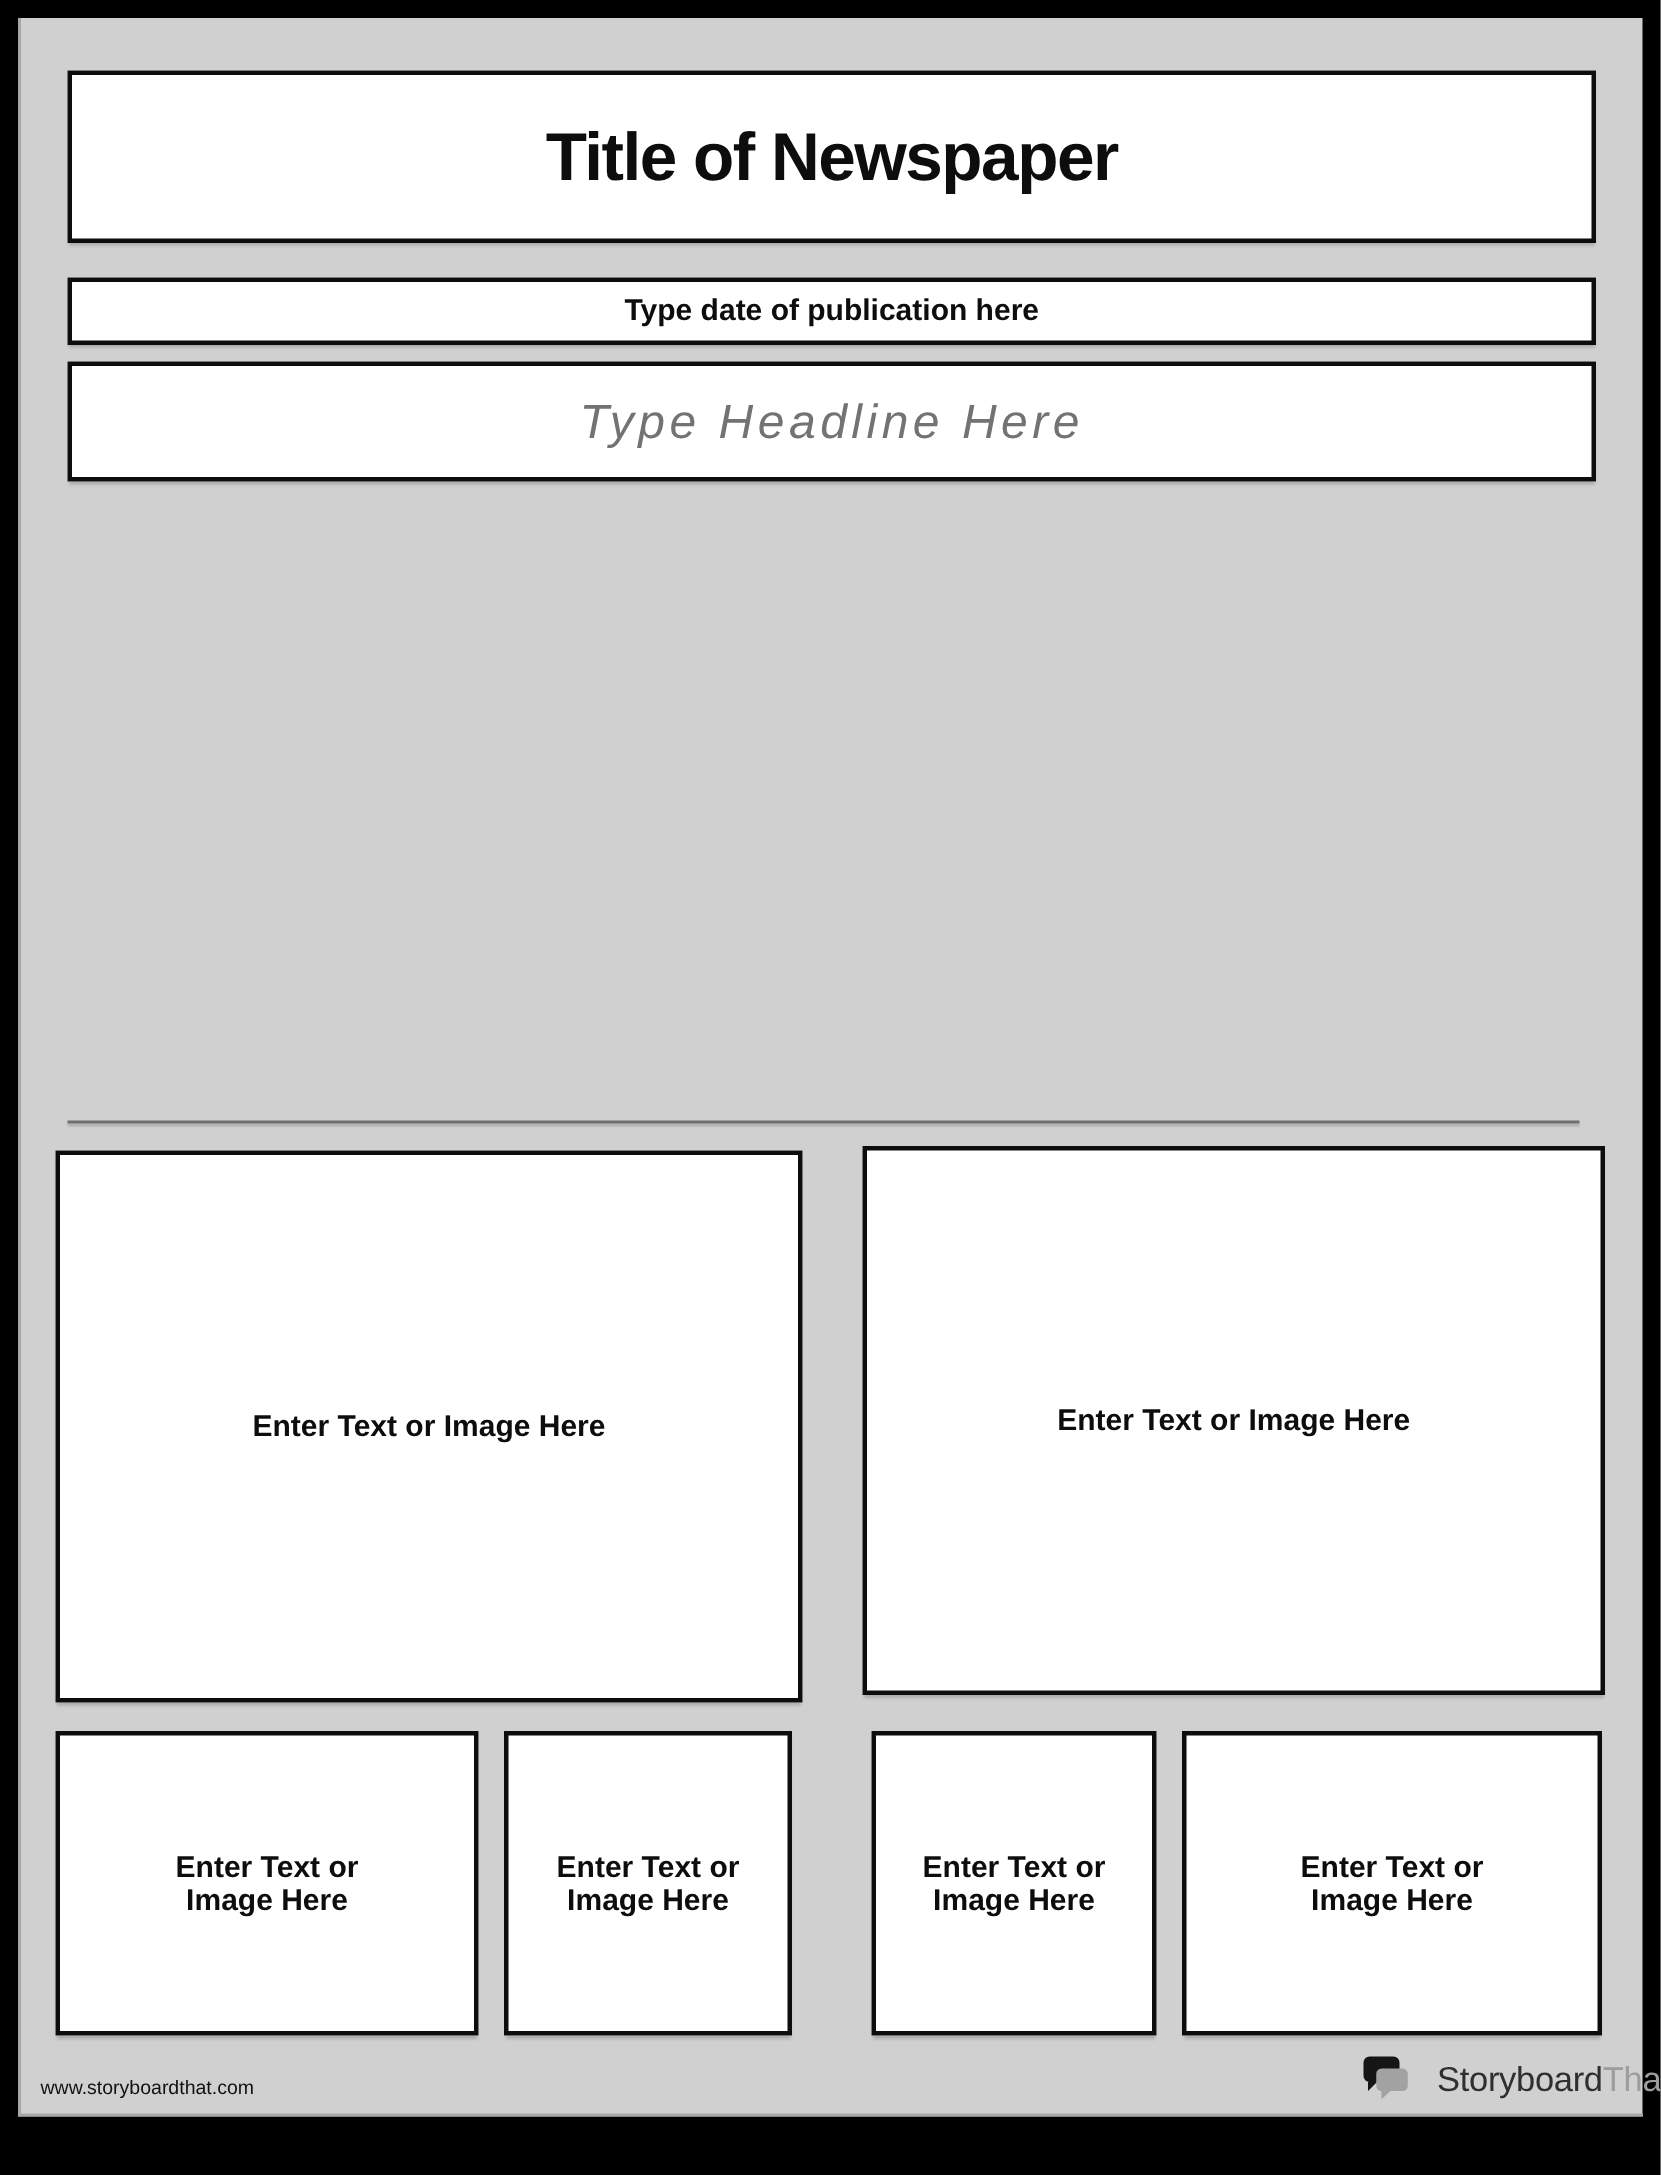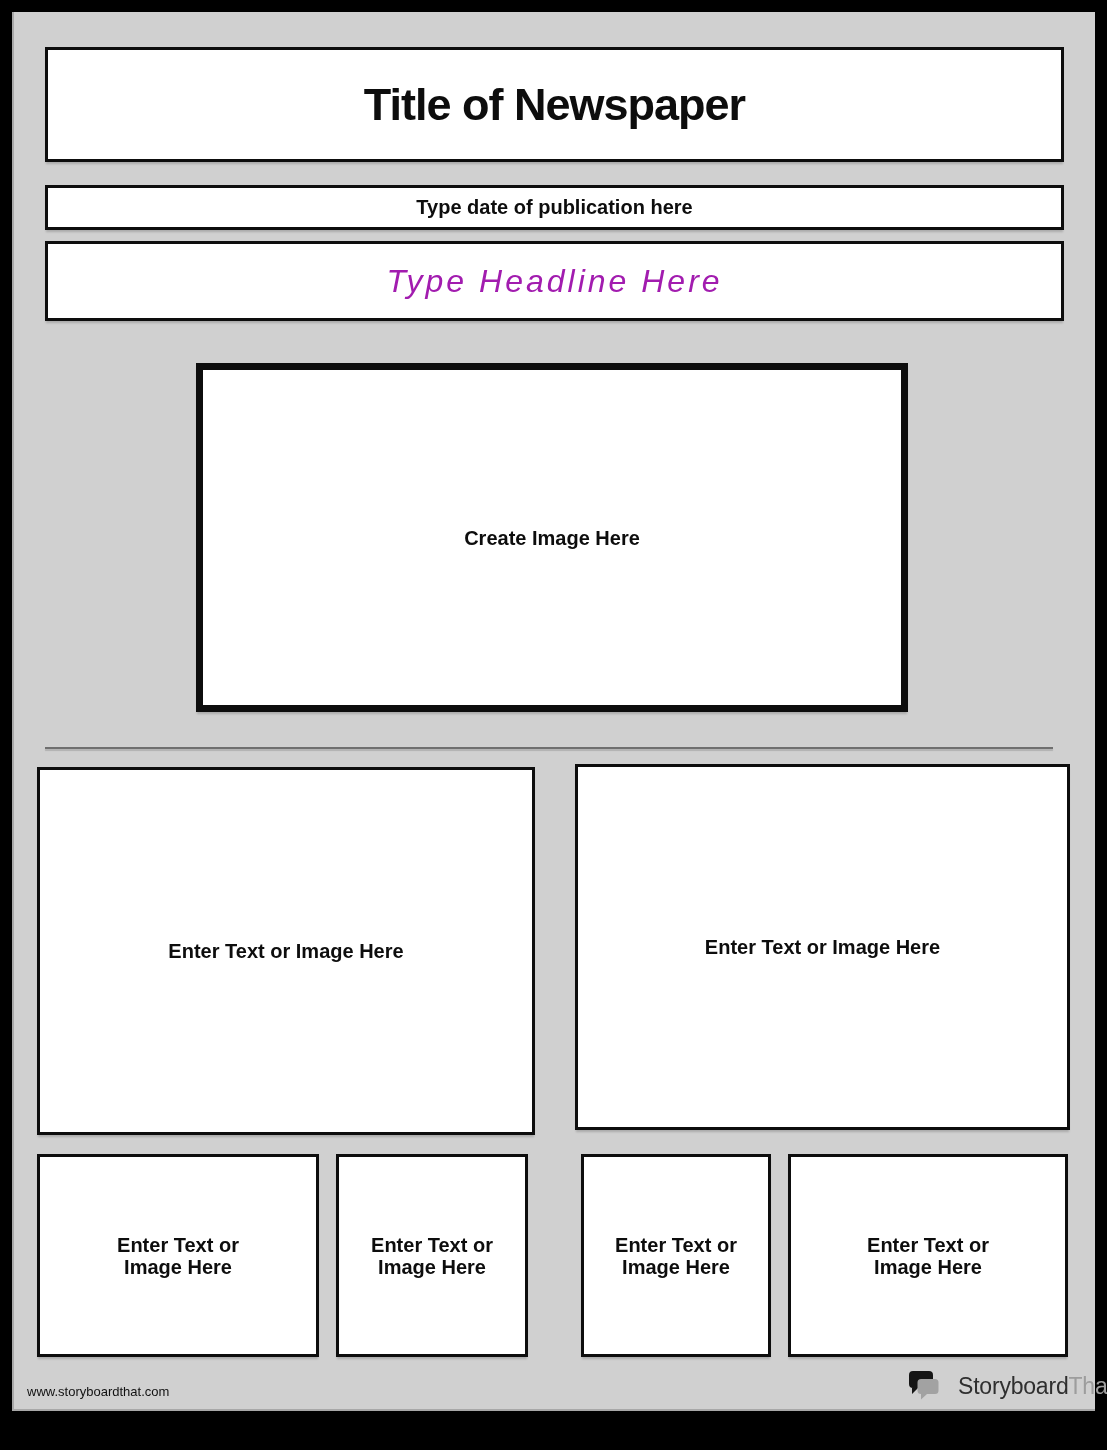--- a/index.html
+++ b/index.html
@@ -20,21 +20,21 @@
     background:#fff;border:3px solid var(--box-border,#0d0d0d);
     display:flex;align-items:center;justify-content:center;
     text-align:center;color:#0d0d0d;
     box-shadow:0 3px 2px -1px rgba(0,0,0,0.18);
   }
   .title-box{left:33px;top:35px;width:1019px;height:115px;}
   .title-text{font-size:45px;font-weight:bold;letter-spacing:-1px;}
   .date-box{left:33px;top:173px;width:1019px;height:45px;}
   .date-text{font-size:20px;font-weight:bold;text-align:right;}
   .headline-box{left:33px;top:229px;width:1019px;height:80px;}
-  .headline-text{font-size:32px;font-style:italic;letter-spacing:3px;color:#a21caf;}
+  .headline-text{font-size:32px;font-style:italic;letter-spacing:3px;color:#737373;}
   .image-box{left:184px;top:351px;width:712px;height:349px;border-width:7px;}
   .label-text{font-size:20px;font-weight:bold;line-height:22px;}
   .divider{
     position:absolute;left:33px;top:735px;width:1008px;height:2px;
     background:var(--divider,#6f6f6f);
     box-shadow:0 2px 1px rgba(0,0,0,0.15);
   }
   .col-left{left:25px;top:755px;width:498px;height:368px;}
   .col-right{left:563px;top:752px;width:495px;height:366px;}
   .small-1{left:25px;top:1142px;width:282px;height:203px;}
@@ -64,23 +64,20 @@
   </div>
 
   <div class="whitebox date-box">
     <span class="date-text">Type date of publication here</span>
   </div>
 
   <div class="whitebox headline-box">
     <span class="headline-text">Type Headline Here</span>
   </div>
 
-  <div class="whitebox image-box">
-    <span class="label-text">Create Image Here</span>
-  </div>
 
   <div class="divider"></div>
 
   <div class="whitebox col-left">
     <span class="label-text">Enter Text or Image Here</span>
   </div>
 
   <div class="whitebox col-right">
     <span class="label-text">Enter Text or Image Here</span>
   </div>

